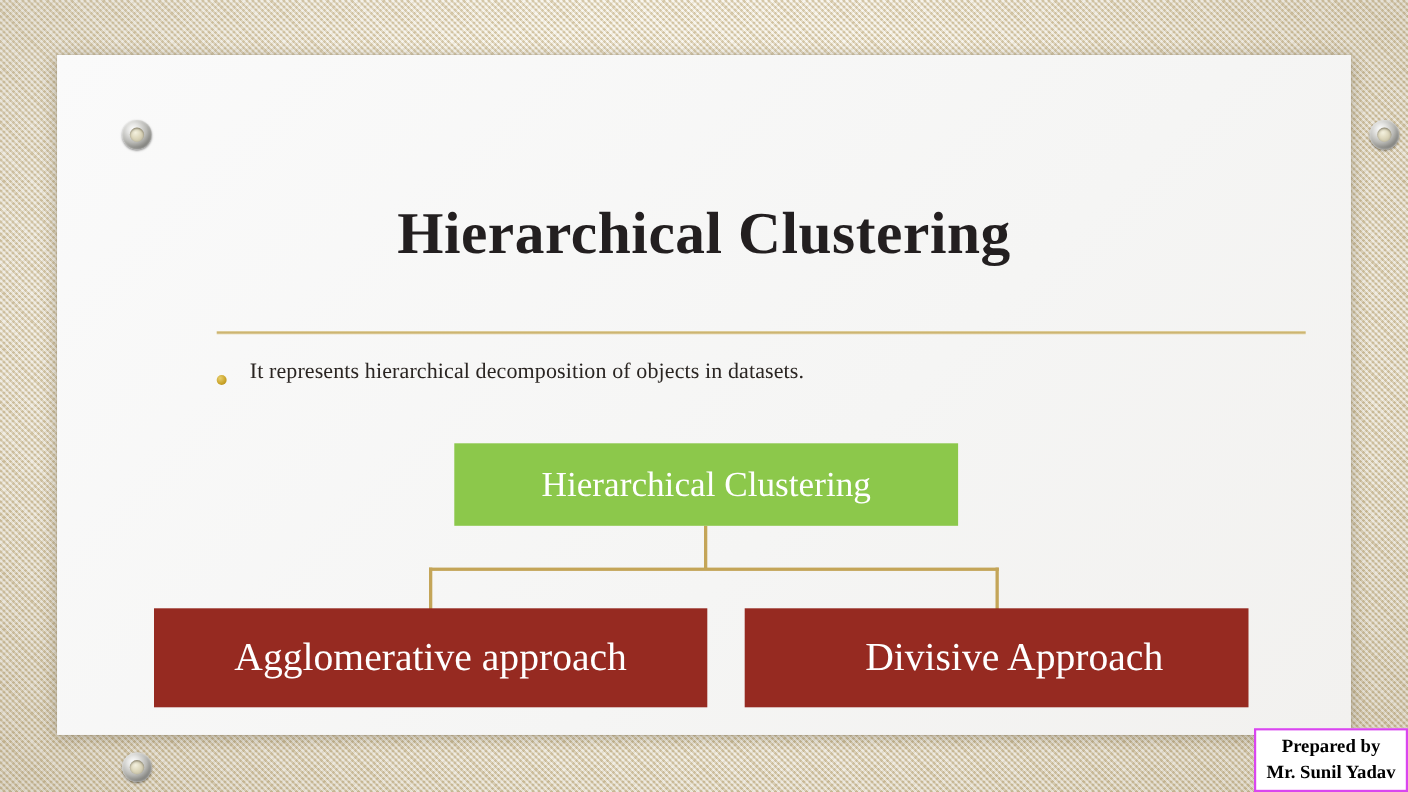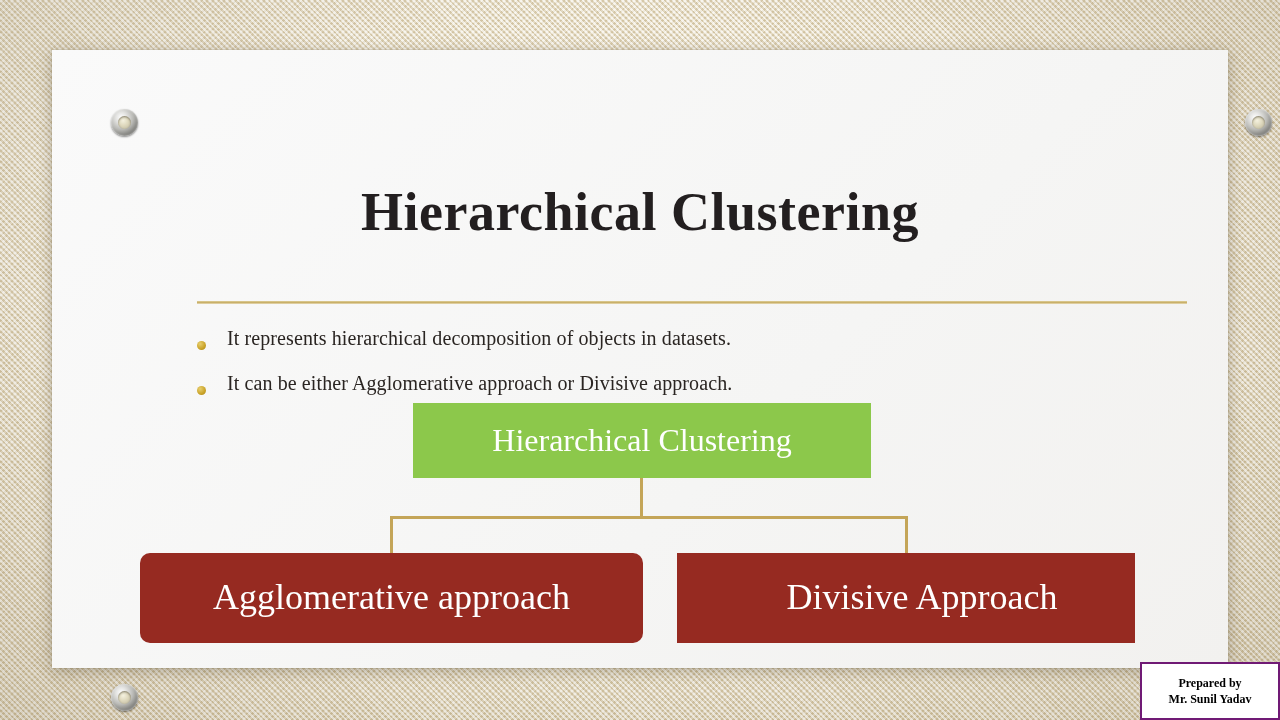--- a/index.html
+++ b/index.html
@@ -154,21 +154,20 @@
     font-size: 32px;
   }
 
   .node-left {
     left: 88px;
     top: 503px;
     width: 503px;
     height: 90px;
     background: #962a21;
     font-size: 36px;
-    border-radius: 10px;
   }
 
   .node-right {
     left: 625px;
     top: 503px;
     width: 458px;
     height: 90px;
     background: #962a21;
     font-size: 36px;
     padding-left: 32px;
@@ -182,27 +181,27 @@
   .conn-drop-r { left: 853px; top: 466px; width: 3px;   height: 39px; }
 
   
   .credit {
     position: absolute;
     right: 0px;
     bottom: 0px;
     width: 140px;
     height: 58px;
     background: #ffffff;
-    border: 2px solid #701a75;
+    border: 2px solid #d946ef;
     display: flex;
     flex-direction: column;
     align-items: center;
     justify-content: center;
     font-weight: bold;
-    font-size: 12px;
+    font-size: 17px;
     color: #000000;
     line-height: 1.35;
     z-index: 10;
   }
 </style>
 </head>
 <body>
 
 <div class="backdrop"></div>
 <div class="backdrop-vignette"></div>
@@ -214,24 +213,20 @@
   <div class="screw bl"></div>
   <div class="screw br"></div>
 
   <div class="slide-title">Hierarchical Clustering</div>
   <div class="title-rule"></div>
 
   <div class="bullets">
     <div class="bullet-row">
       <span class="bullet-dot"></span>
       <span class="bullet-text">It represents hierarchical decomposition of objects in datasets.</span>
-    </div>
-    <div class="bullet-row">
-      <span class="bullet-dot"></span>
-      <span class="bullet-text">It can be either Agglomerative approach or Divisive approach.</span>
     </div>
   </div>
 
   <div class="diagram">
     <div class="conn conn-stem"></div>
     <div class="conn conn-bar"></div>
     <div class="conn conn-drop-l"></div>
     <div class="conn conn-drop-r"></div>
 
     <div class="node node-root">

